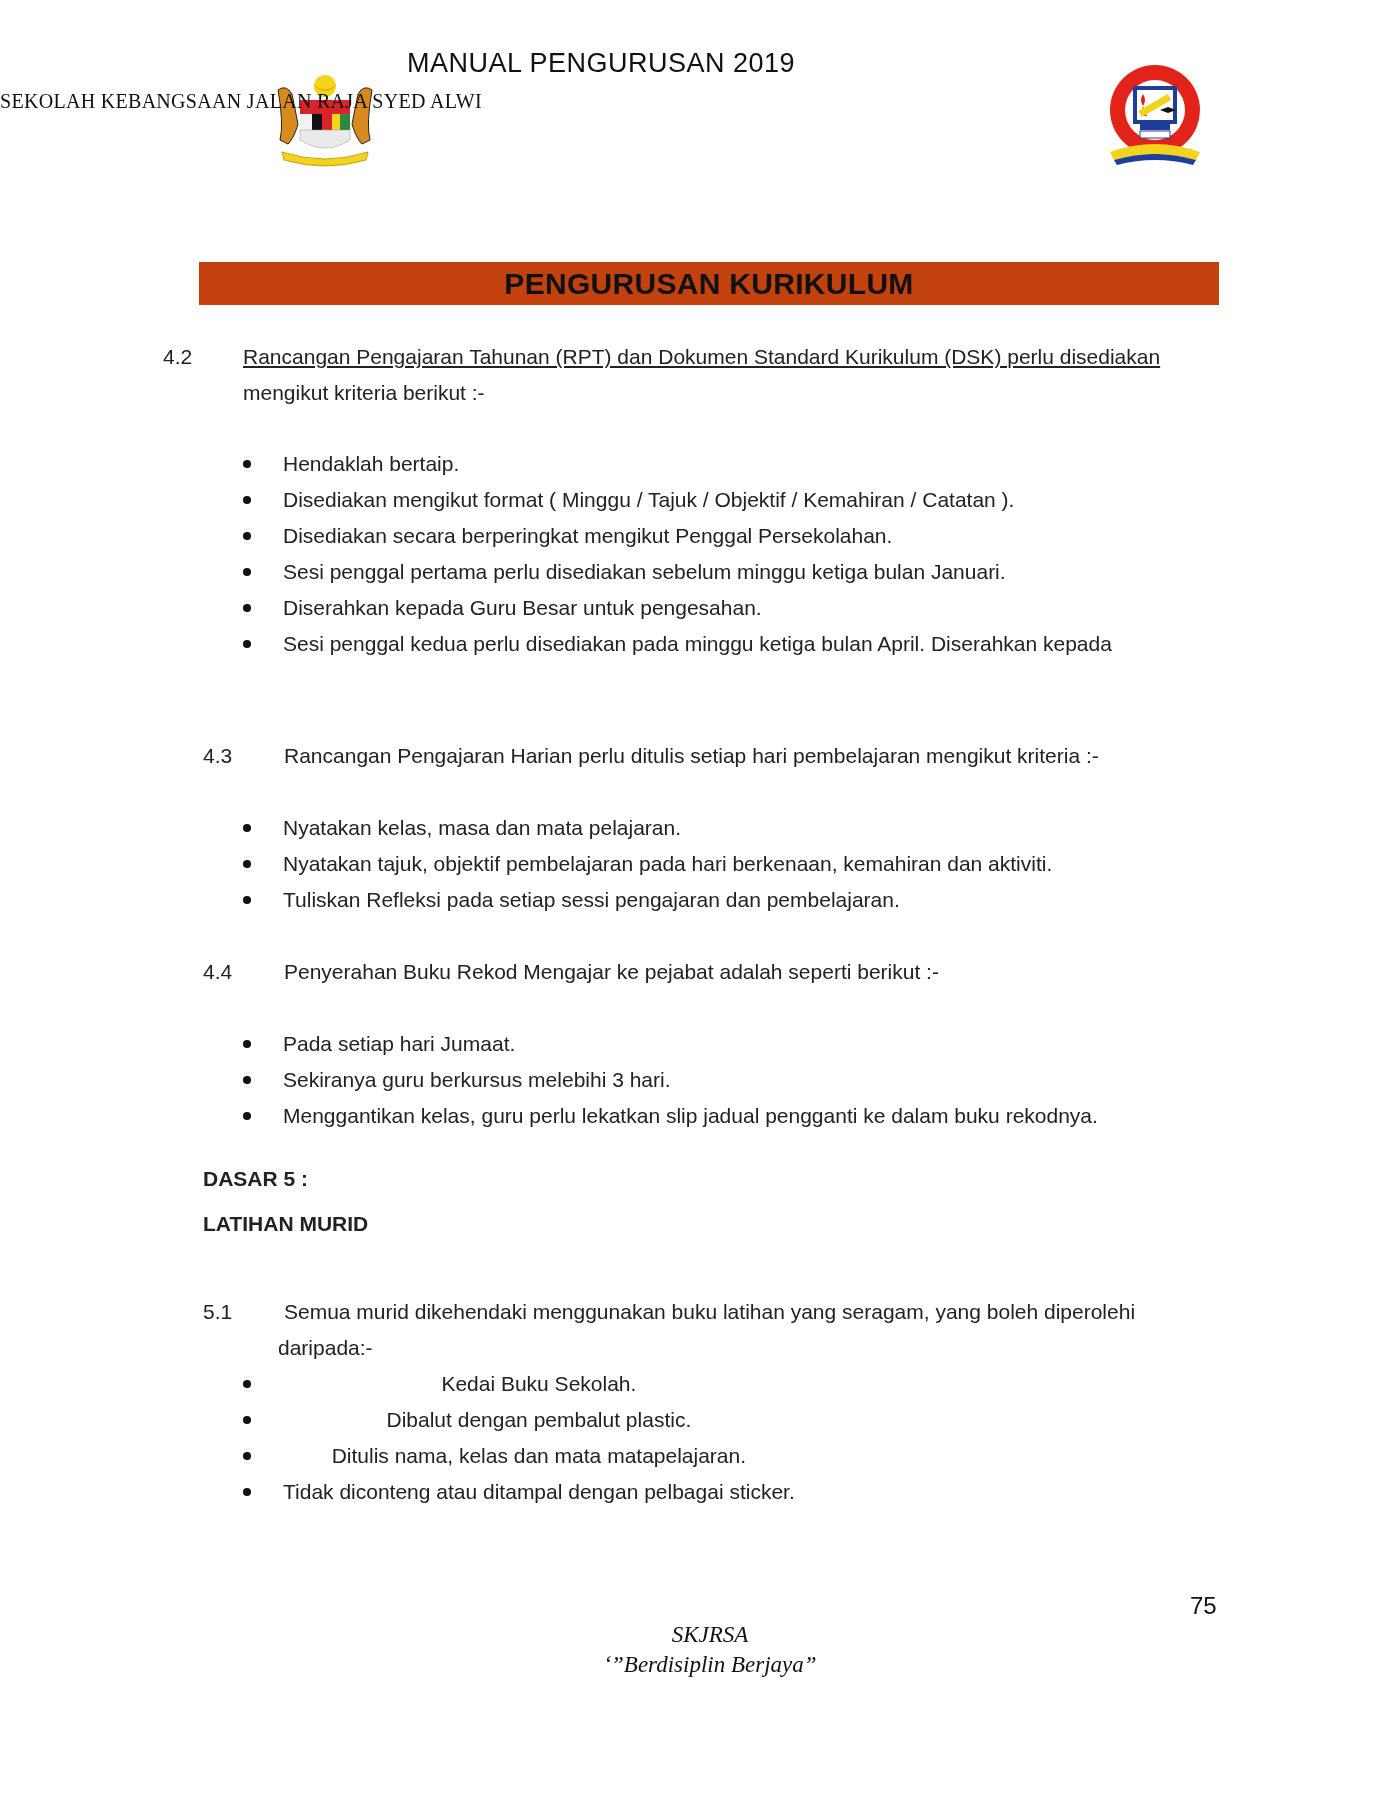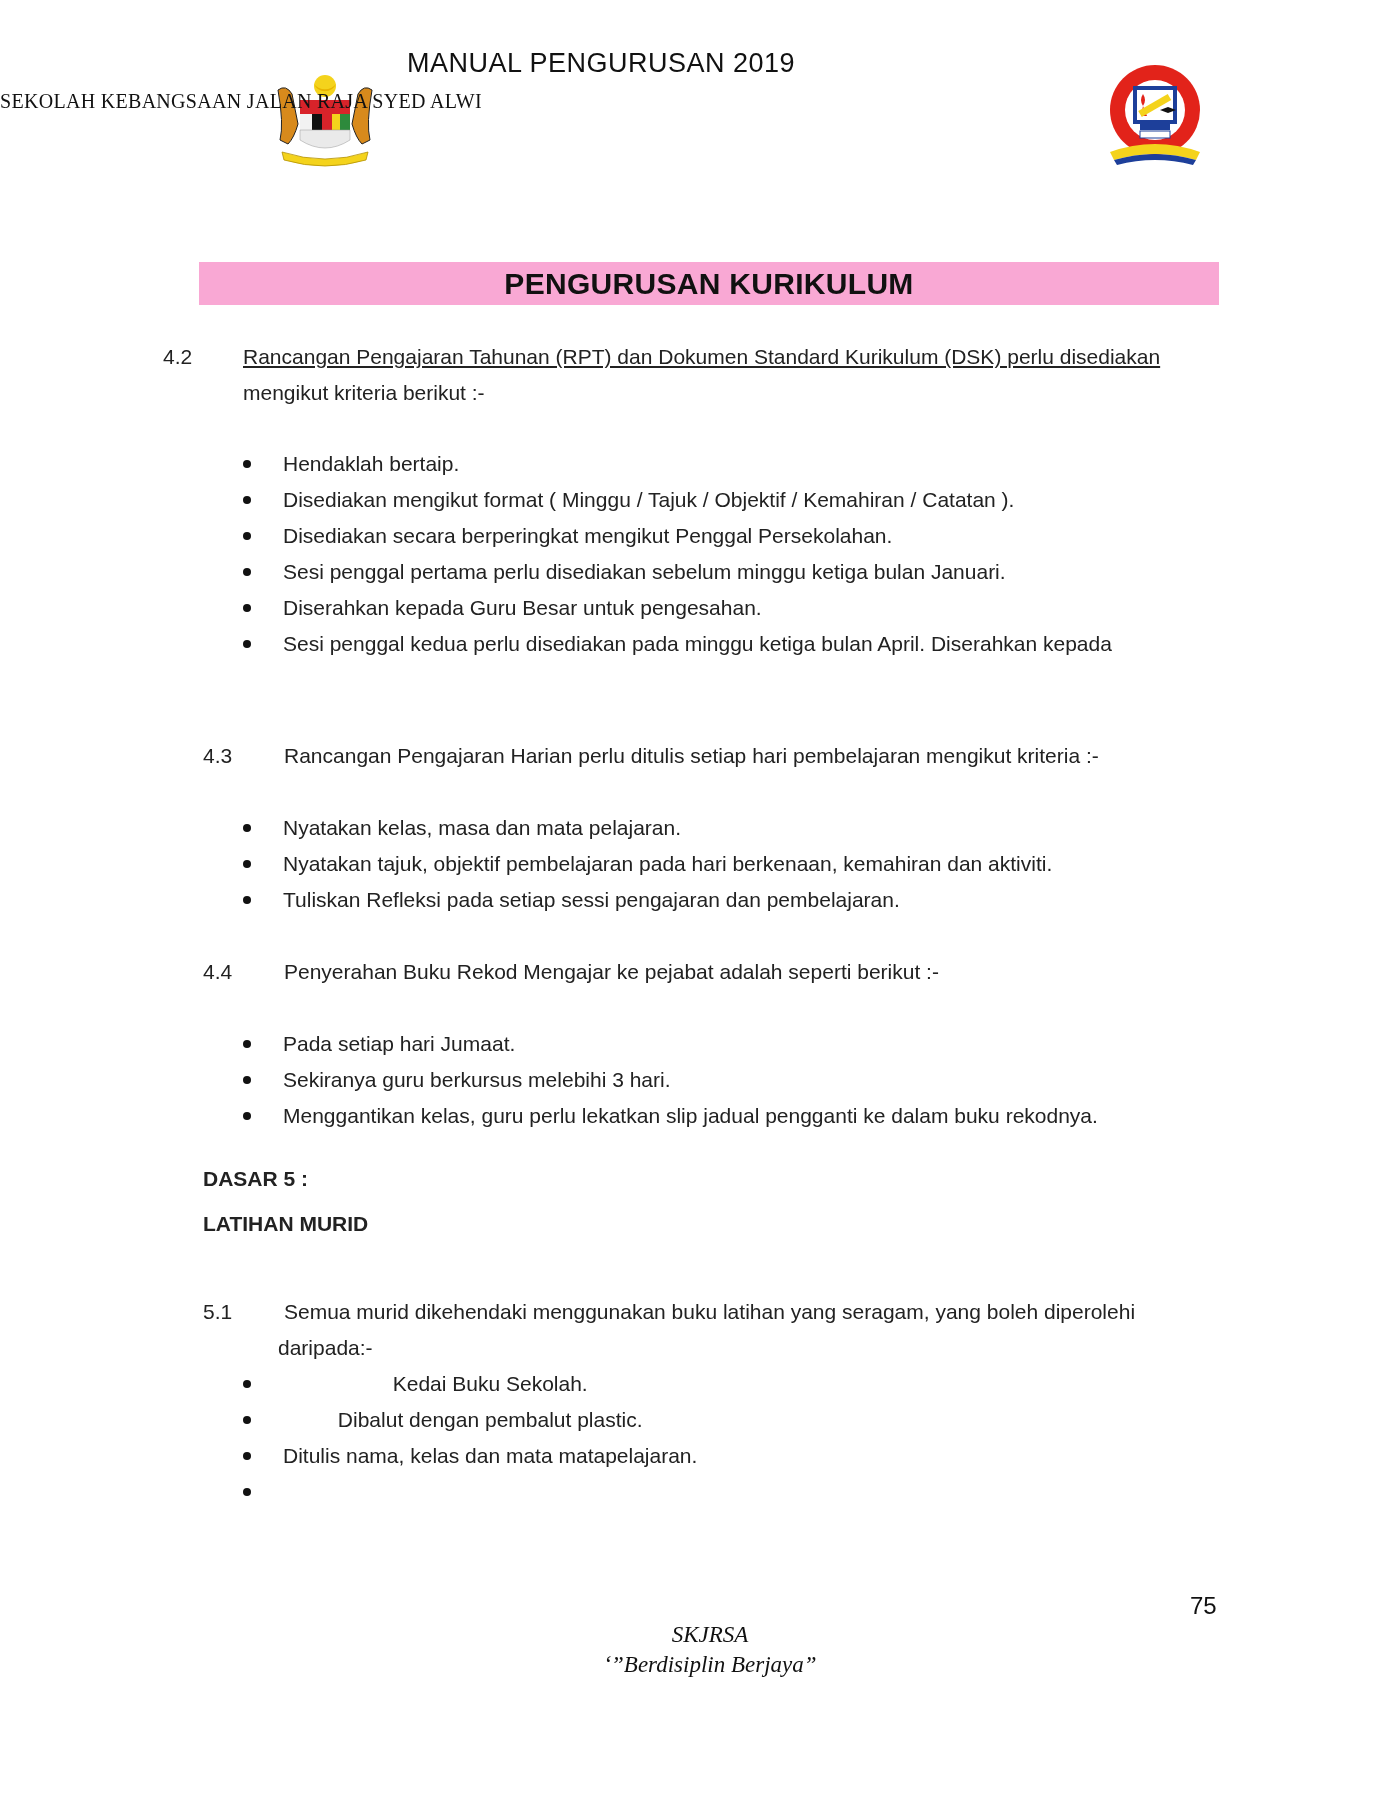--- a/index.html
+++ b/index.html
@@ -5,21 +5,21 @@
   html, body { margin: 0; padding: 0; background: #ffffff; }
   body { width: 1391px; height: 1800px; position: relative; overflow: hidden;
          font-family: "Liberation Sans", sans-serif; color: #1a1a1a; }
   .abs { position: absolute; }
   .hdr-title { left: 0; width: 1202px; top: 48px; text-align: center; font-size: 27px; letter-spacing: 0.5px;
                font-family: "Liberation Sans", sans-serif; color: #111; }
   .hdr-sub { left: 0; width: 1207px; top: 90px; font-size: 20px; letter-spacing: 0.3px;
              font-family: "Liberation Serif", serif; color: #111; }
   .logo-left { left: 270px; top: 70px; width: 110px; height: 100px; }
   .logo-right { left: 1100px; top: 62px; width: 110px; height: 105px; }
-  .section-bar { left: 199px; top: 262px; width: 1020px; height: 43px; background: #f9a8d4;
+  .section-bar { left: 199px; top: 262px; width: 1020px; height: 43px; background: #c2410c;
                  display: flex; align-items: center; justify-content: center; }
   .section-bar span { font-weight: bold; font-size: 30px; color: #111; letter-spacing: 0.3px; }
   .num { position: absolute; font-size: 21px; line-height: 36px; color: #222; }
   .para { position: absolute; font-size: 21px; line-height: 36px; color: #222; }
   .bullet-list { position: absolute; left: 243px; margin: 0; padding: 0; list-style: none; }
   .bullet-list li { position: relative; padding-left: 40px; font-size: 21px; line-height: 36px; color: #222; }
   .bullet-list li .dot { position: absolute; left: 0; top: 14px; width: 8px; height: 8px; border-radius: 50%; background: #111; }
   .bold-head { position: absolute; left: 203px; font-size: 21px; font-weight: bold; color: #222; }
   .page-num { left: 1190px; top: 1592px; font-size: 24px; font-family: Liberation Sans, sans-serif; color: #111; }
   .footer1 { left: 0; width: 1420px; top: 1622px; text-align: center; font-size: 23px; font-style: italic;
@@ -100,18 +100,18 @@
 <div class="bold-head" style="top:1167px;">DASAR 5 :</div>
 <div class="bold-head" style="top:1212px;">LATIHAN MURID</div>
 
 <div class="num" style="left:203px; top:1294px;">5.1</div>
 <div class="para" style="left:284px; top:1294px; width:940px; text-align:justify;">Semua murid dikehendaki menggunakan buku latihan yang seragam, yang boleh diperolehi</div>
 <div class="para" style="left:278px; top:1330px;">daripada:-</div>
 <ul class="bullet-list" style="top:1366px;text-align:center;">
   <li><span class="dot"></span><span>Kedai Buku Sekolah.</span></li>
   <li><span class="dot"></span><span>Dibalut dengan pembalut plastic.</span></li>
   <li><span class="dot"></span><span>Ditulis nama, kelas dan mata matapelajaran.</span></li>
-  <li><span class="dot"></span></li>
+  <li><span class="dot"></span><span>Tidak diconteng atau ditampal dengan pelbagai sticker.</span></li>
 </ul>
 
 <div class="abs page-num">75</div>
 <div class="abs footer1">SKJRSA</div>
 <div class="abs footer2">‘”Berdisiplin Berjaya”</div>
 
 </body></html>

